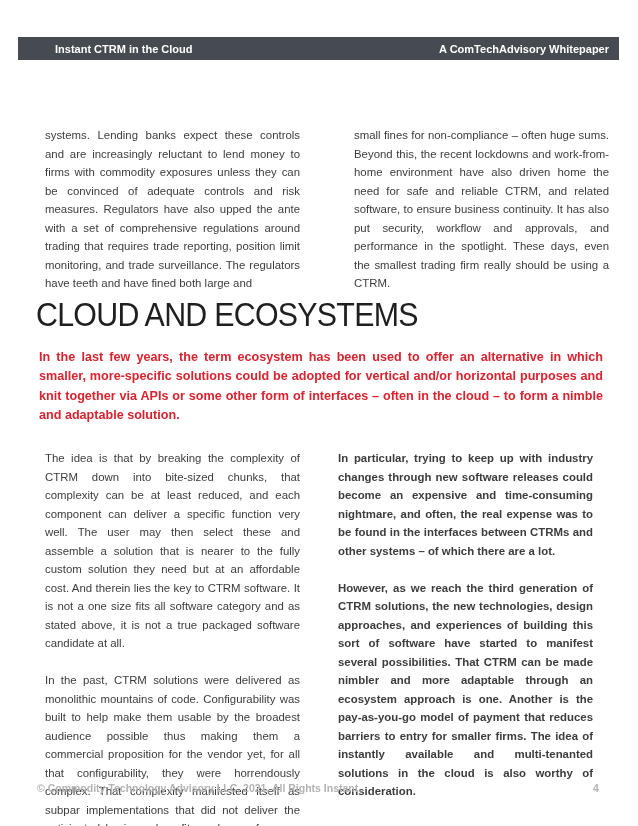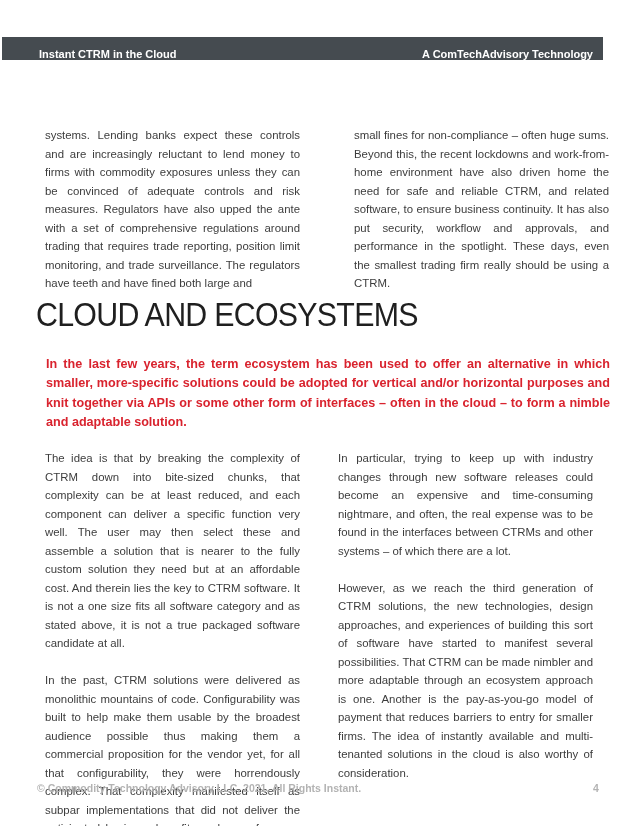--- a/index.html
+++ b/index.html
@@ -10,69 +10,69 @@
   body {
     width: 638px;
     height: 826px;
     position: relative;
     overflow: hidden;
     font-family: "Liberation Sans", "DejaVu Sans", sans-serif;
     color: #3a3a3a;
   }
   .header-bar {
     position: absolute;
-    left: 2px;
+    left: 18px;
     top: 37px;
     width: 601px;
     height: 23px;
     background: #454b50;
     color: #ffffff;
     font-weight: bold;
     font-size: 11px;
     box-sizing: border-box;
     padding: 0 10px 0 37px;
     display: flex;
-    align-items: flex-end;
+    align-items: center;
     justify-content: space-between;
   }
   .col {
     position: absolute;
     width: 271px;
     font-size: 11.4px;
     line-height: 18.5px;
     text-align: justify;
     color: #3c3c3c;
   }
   .col p { margin: 8px; }
   .col p + p { margin-top: 18.5px; }
   .col-left-top { left: 37px; top: 118px; }
   .col-right-top { left: 346px; top: 118px; }
   .col-left-bottom { left: 37px; top: 441px; }
-  .col-right-bottom { left: 330px; top: 441px; }
+  .col-right-bottom { left: 330px; top: 441px; font-weight: bold; }
 
   .section-title {
     position: absolute;
     left: 36px;
     top: 296px;
     margin: 0;
     font-family: "Liberation Sans", sans-serif;
     font-weight: normal;
     font-size: 33px;
     letter-spacing: -0.8px;
     color: #1f1f1f;
     transform: scaleX(0.92);
     transform-origin: left center;
     white-space: nowrap;
   }
   .lead {
     position: absolute;
     left: 37px;
     top: 346px;
     width: 564px;
-    margin: 9px;
+    margin: 2px;
     font-size: 12.6px;
     line-height: 19.4px;
     font-weight: bold;
     color: #d9232e;
     text-align: justify;
   }
   .footer-copy {
     position: absolute;
     left: 37px;
     top: 782px;
@@ -87,21 +87,21 @@
     font-size: 10.5px;
     font-weight: bold;
     color: #b3b3b3;
   }
 </style>
 </head>
 <body>
 
 <div class="header-bar">
   <span>Instant CTRM in the Cloud</span>
-  <span>A ComTechAdvisory Technology</span>
+  <span>A ComTechAdvisory Whitepaper</span>
 </div>
 
 <div class="col col-left-top">
   <p>systems. Lending banks expect these controls and are increasingly reluctant to lend money to firms with commodity exposures unless they can be convinced of adequate controls and risk measures. Regulators have also upped the ante with a set of comprehensive regulations around trading that requires trade reporting, position limit monitoring, and trade surveillance. The regulators have teeth and have fined both large and</p>
 </div>
 
 <div class="col col-right-top">
   <p>small fines for non-compliance – often huge sums. Beyond this, the recent lockdowns and work-from-home environment have also driven home the need for safe and reliable CTRM, and related software, to ensure business continuity. It has also put security, workflow and approvals, and performance in the spotlight. These days, even the smallest trading firm really should be using a CTRM.</p>
 </div>
 

